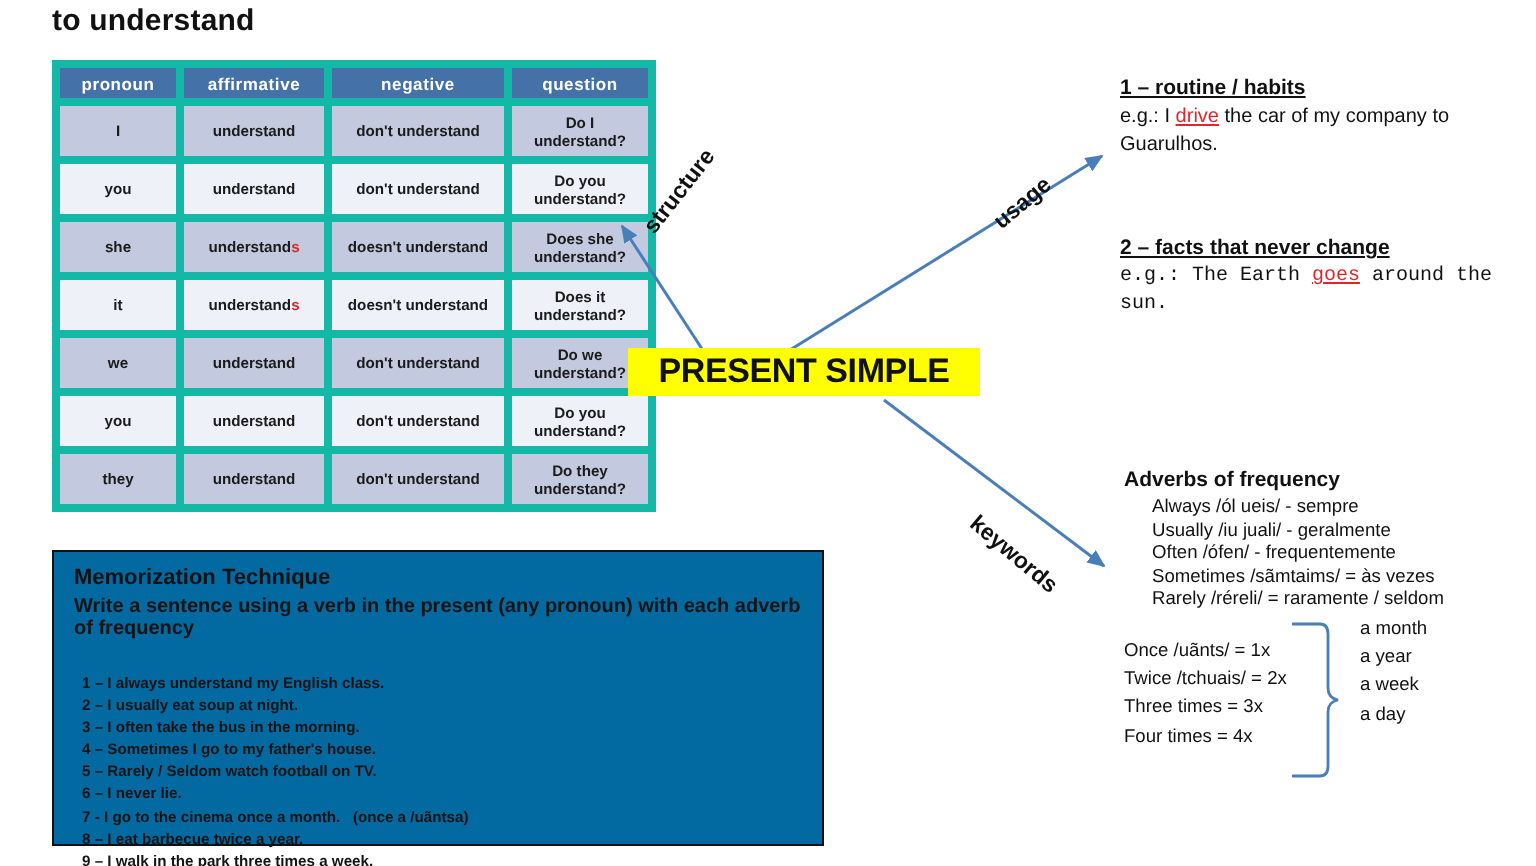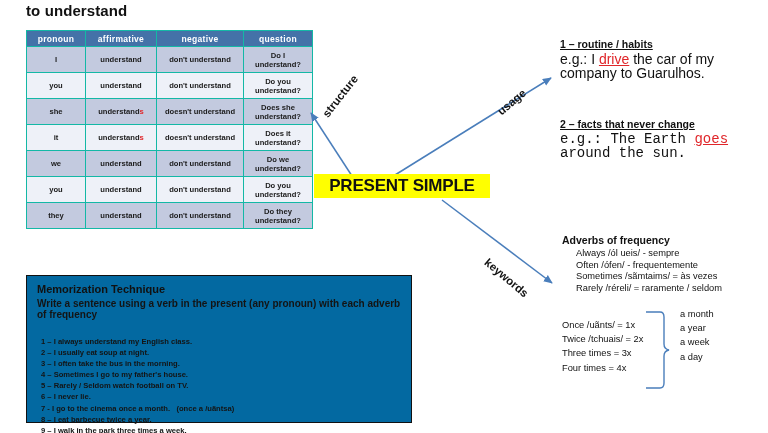--- a/index.html
+++ b/index.html
@@ -20,21 +20,21 @@
     letter-spacing:.1px;
   }
 
   
   #conj-table{
     left:26px;top:30px;width:282px;
     border-collapse:collapse;
     table-layout:fixed;
   }
   #conj-table td,#conj-table th{
-    border:1px solid #14b8a6;
+    border:4px solid #14b8a6;
     text-align:center;
     vertical-align:middle;
     padding:0;
   }
   #conj-table thead th{
     background:#4472a8;
     color:#ffffff;
     font-size:8.5px;
     font-weight:700;
     height:15px;
@@ -97,21 +97,21 @@
   #label-structure{left:320px;top:112px;transform:rotate(-52deg);}
   #label-usage{left:495px;top:108px;transform:rotate(-40deg);}
   #label-keywords{left:490px;top:256px;transform:rotate(40deg);}
 
   
   .rc{left:560px;}
   .rc-head{
     font-size:10.5px;font-weight:700;color:#111;
     text-decoration:underline;
   }
-  .rc-body{font-size:14px;color:#111;line-height:14px;}
+  .rc-body{font-size:10px;color:#111;line-height:14px;}
   .hl-red{color:#e0262a;text-decoration:underline;}
 
   #sec1-head{top:38px;}
   #sec1-body{top:52px;width:200px;}
   #sec2-head{top:118px;}
   #sec2-body{top:132px;width:200px;font-family:Liberation Mono, monospace;}
 
   #adv-head{left:562px;top:234px;font-size:10.5px;font-weight:700;color:#111;}
   #adv-list{left:576px;top:248px;}
   .adv-item{font-size:9.3px;color:#111;line-height:11.6px;white-space:nowrap;}
@@ -222,20 +222,21 @@
 
 <div class="abs rc rc-head" id="sec1-head">1 – routine / habits</div>
 <div class="abs rc rc-body" id="sec1-body"><span>e.g.: I </span><span class="hl-red">drive</span><span> the car of my company to Guarulhos.</span></div>
 
 <div class="abs rc rc-head" id="sec2-head">2 – facts that never change</div>
 <div class="abs rc rc-body" id="sec2-body"><span>e.g.: The Earth </span><span class="hl-red">goes</span><span> around the sun.</span></div>
 
 <div class="abs" id="adv-head">Adverbs of frequency</div>
 <div class="abs" id="adv-list">
     <div class="adv-item">Always /ól ueis/ - sempre</div>
+    <div class="adv-item">Usually /iu juali/ - geralmente</div>
     <div class="adv-item">Often /ófen/ - frequentemente</div>
     <div class="adv-item">Sometimes /sãmtaims/ = às vezes</div>
     <div class="adv-item">Rarely /réreli/ = raramente / seldom</div>
   </div>
 
 <svg class="abs" id="brace-layer" viewBox="0 0 40 80">
   <path d="M6,2 L20,2 Q24,2 24,7 L24,34 Q24,39 29,40 Q24,41 24,46 L24,73 Q24,78 20,78 L6,78" fill="none" stroke="#4a7ebb" stroke-width="1.4"></path>
 </svg>
 
 <div class="abs" id="freq-left">

